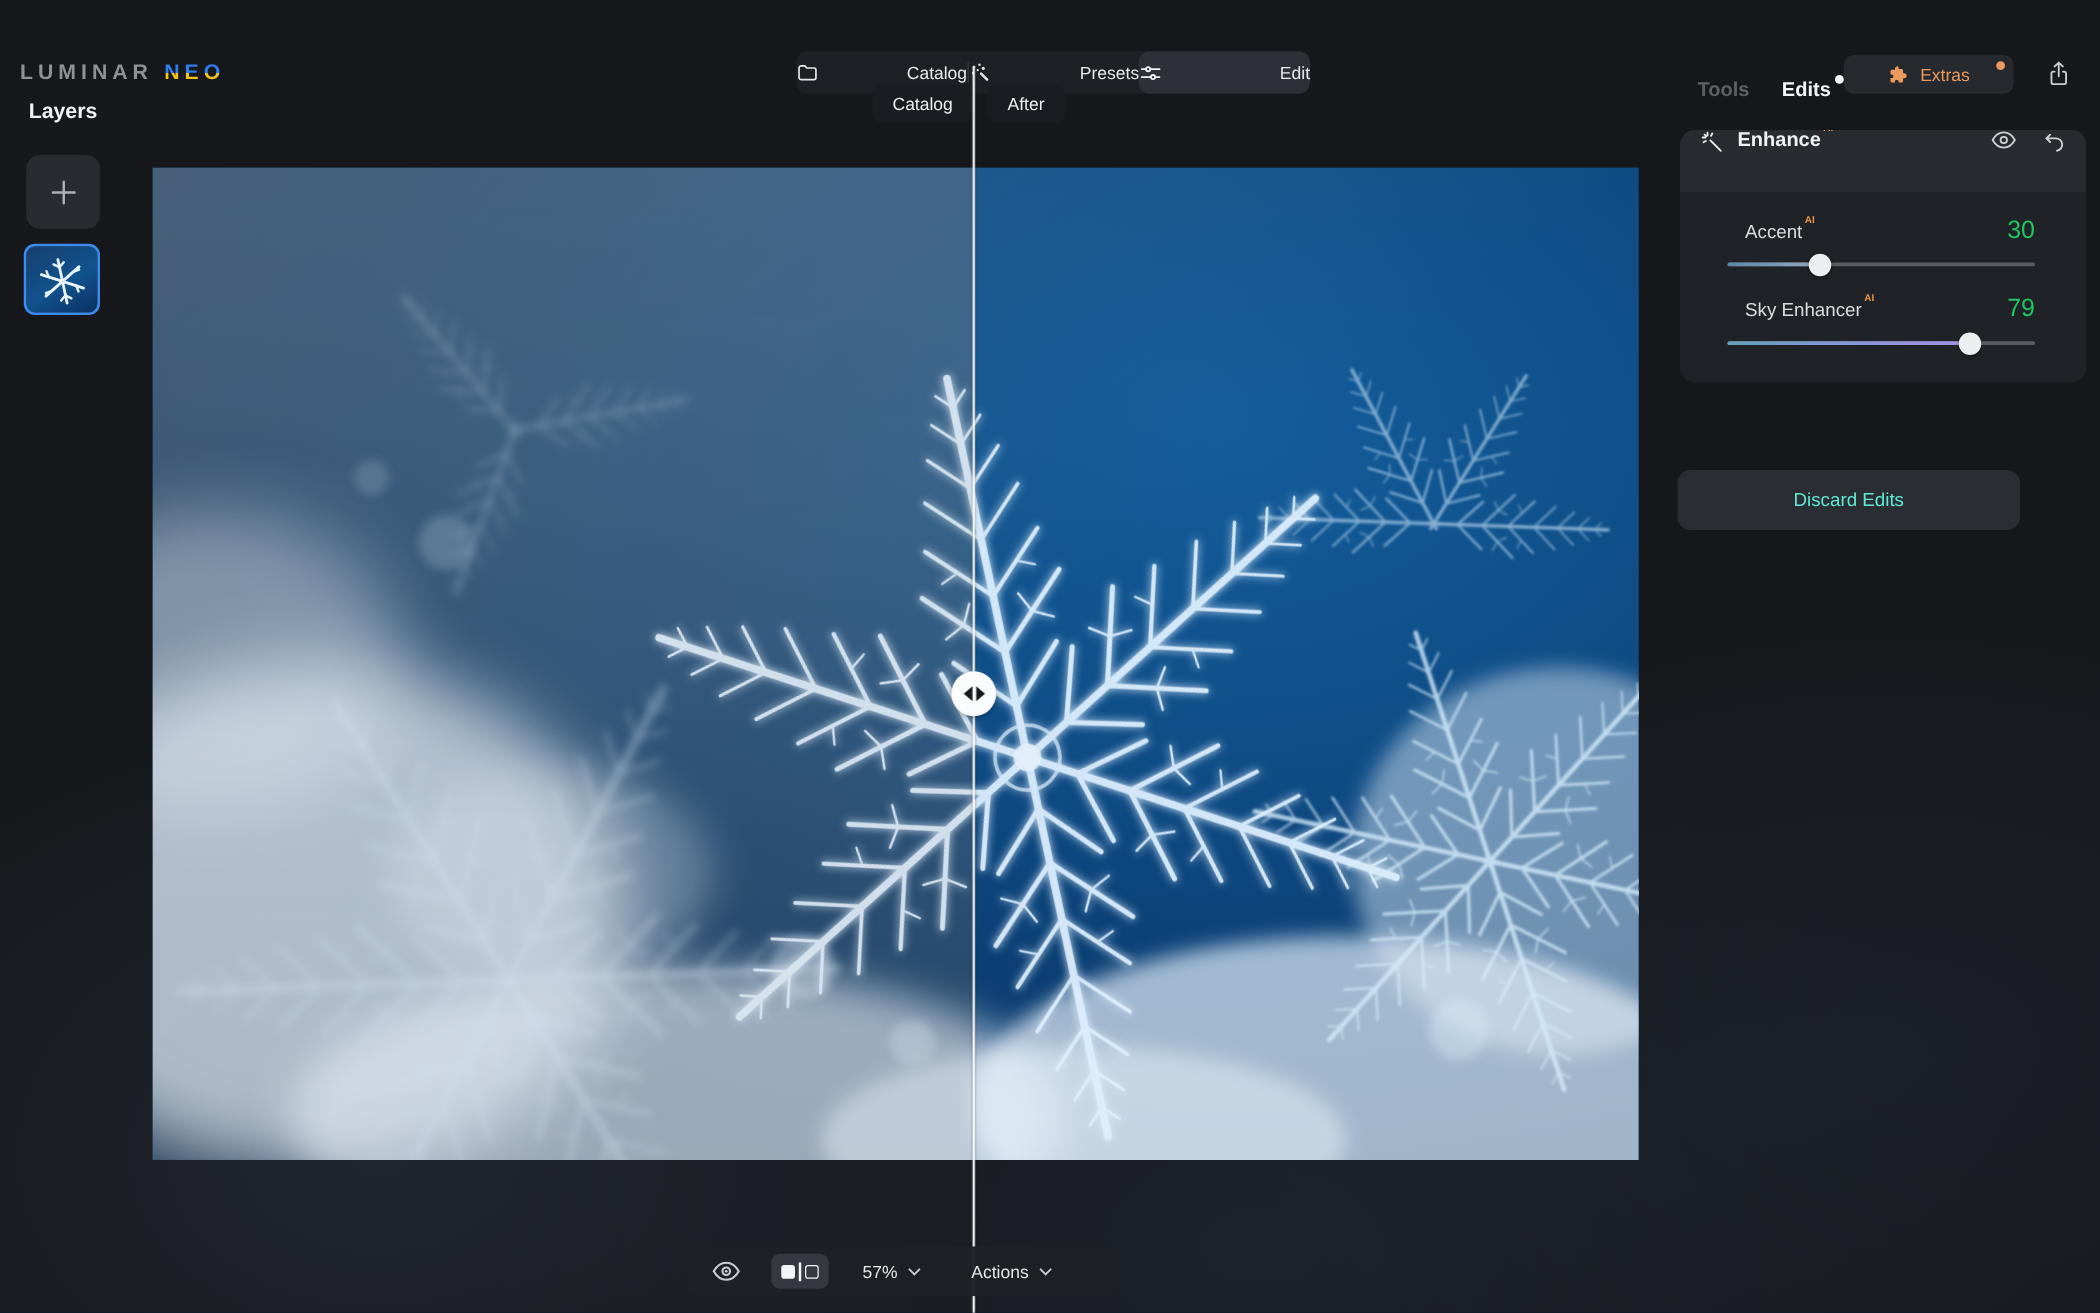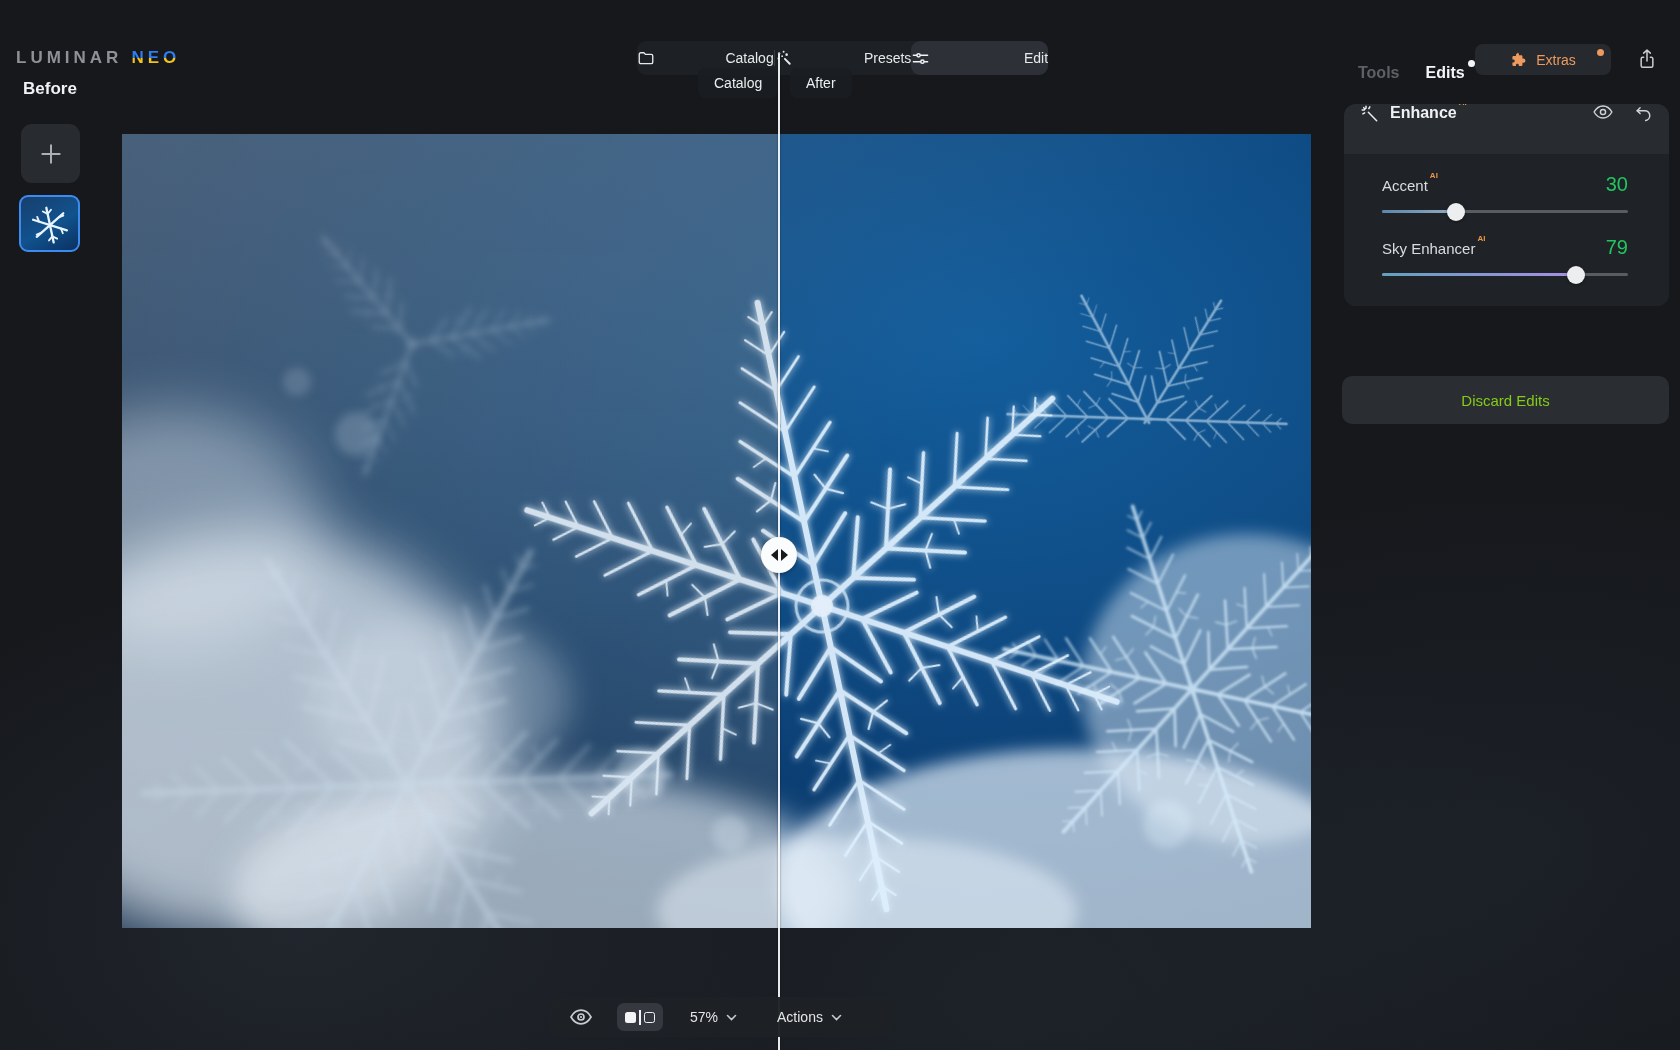--- a/index.html
+++ b/index.html
@@ -73,28 +73,28 @@
   .card-title{font-size:16px;font-weight:700;color:#eff1f3;}
   .ai-sup{font-size:8px;font-weight:700;color:#e8964a;vertical-align:top;position:relative;top:-6px;margin-left:2px;}
   .header-spacer{flex:1;}
   .hdr-icon{opacity:.92;}
   .card-subtabs{height:45px;display:flex;align-items:center;gap:27px;padding:0 16px;background:#222528;border-bottom:1px solid rgba(0,0,0,.38);}
   .subtab-active{font-size:15px;font-weight:700;color:#f0f2f4;}
   .subtab{font-size:15px;color:#85898e;}
   .sliders-area{padding:19px 41px 30px 38px;background:#1f2226;}
   .slider-group{margin-bottom:23px;}
   .slider-group:last-child{margin-bottom:0;}
-  .slider-row{display:flex;align-items:baseline;justify-content:space-between;}
+  .slider-row{display:flex;align-items:baseline;justify-content:space-between;margin-left:14px;}
   .slider-label{font-size:15px;color:#dadde0;}
   .slider-value{font-size:20px;color:#22c55e;text-align:right;}
   .slider-track{position:relative;height:3px;border-radius:2px;background:#595d62;margin-top:14px;}
   .slider-fill{position:absolute;left:0;top:0;height:3px;border-radius:2px;}
   .slider-thumb{position:absolute;top:50%;width:18px;height:18px;border-radius:50%;background:#eceeef;transform:translate(-50%,-50%);box-shadow:0 1px 3px rgba(0,0,0,.4);}
-  .discard-btn{position:absolute;left:31px;top:376px;width:327px;height:48px;border-radius:10px;background:#2a2d32;
-    display:flex;align-items:center;justify-content:center;font-size:15px;color:#84cc16;}
+  .discard-btn{position:absolute;left:31px;top:376px;width:274px;height:48px;border-radius:10px;background:#2a2d32;
+    display:flex;align-items:center;justify-content:center;font-size:15px;color:#5eead4;}
   svg{display:block;}
 </style>
 </head>
 <body>
 
 <div class="stage">
 
   <div class="canvas">
     <svg class="photo-art" width="1189" height="794" viewBox="0 0 1189 794">
       <defs>
@@ -262,21 +262,21 @@
     <div class="share-btn">
       <span class="icon">
         <svg width="20" height="22" viewBox="0 0 24 26" fill="none" stroke="#c9ccd1" stroke-width="1.8" stroke-linecap="round" stroke-linejoin="round">
           <path d="M12 2.5v13 M8 6l4-3.7L16 6"></path>
           <path d="M8 11H6.8A1.8 1.8 0 0 0 5 12.8v8.4A1.8 1.8 0 0 0 6.8 23h10.4a1.8 1.8 0 0 0 1.8-1.8v-8.4A1.8 1.8 0 0 0 17.2 11H16"></path>
         </svg>
       </span>
     </div>
   </div>
 
-  <div class="layers-title">Before</div>
+  <div class="layers-title">Layers</div>
   <div class="add-layer">
     <span class="icon">
       <svg width="26" height="26" viewBox="0 0 24 24" stroke="#c5c8cc" stroke-width="1.8" stroke-linecap="round">
         <path d="M12 4v16 M4 12h16"></path>
       </svg>
     </span>
   </div>
   <div class="layer-thumb">
     <svg width="50" height="50" viewBox="0 0 24 24" fill="none" stroke="#e8f4ff" stroke-width="1.1" stroke-linecap="round">
       <g transform="translate(12,13) rotate(-12)">

